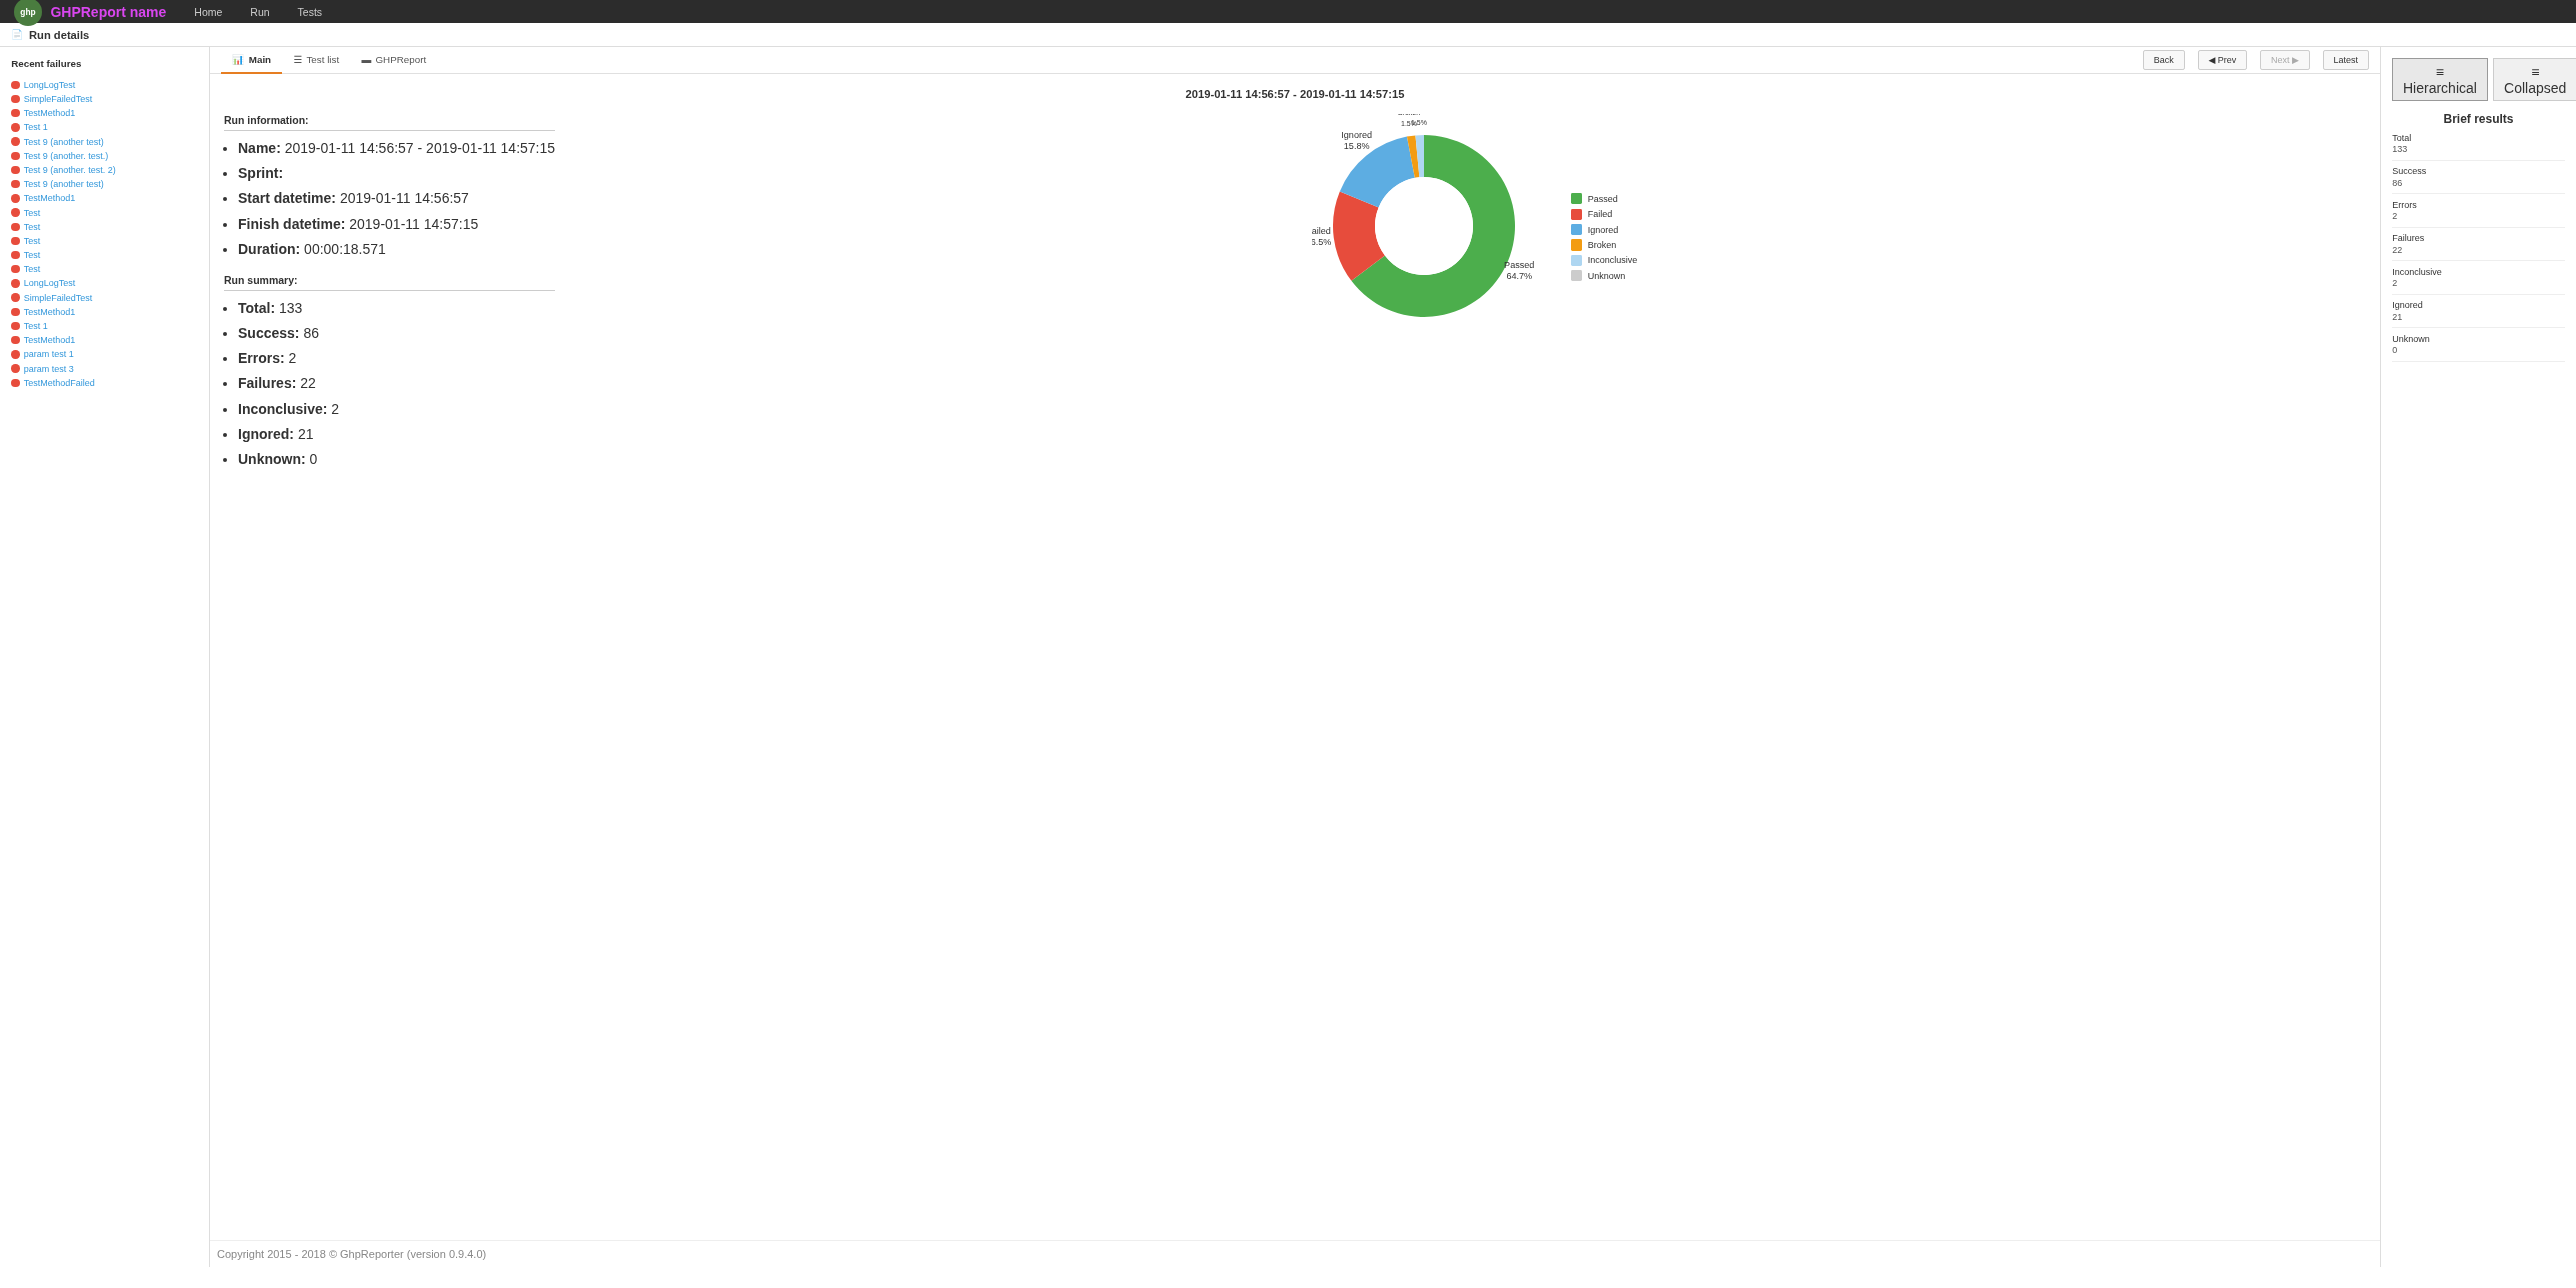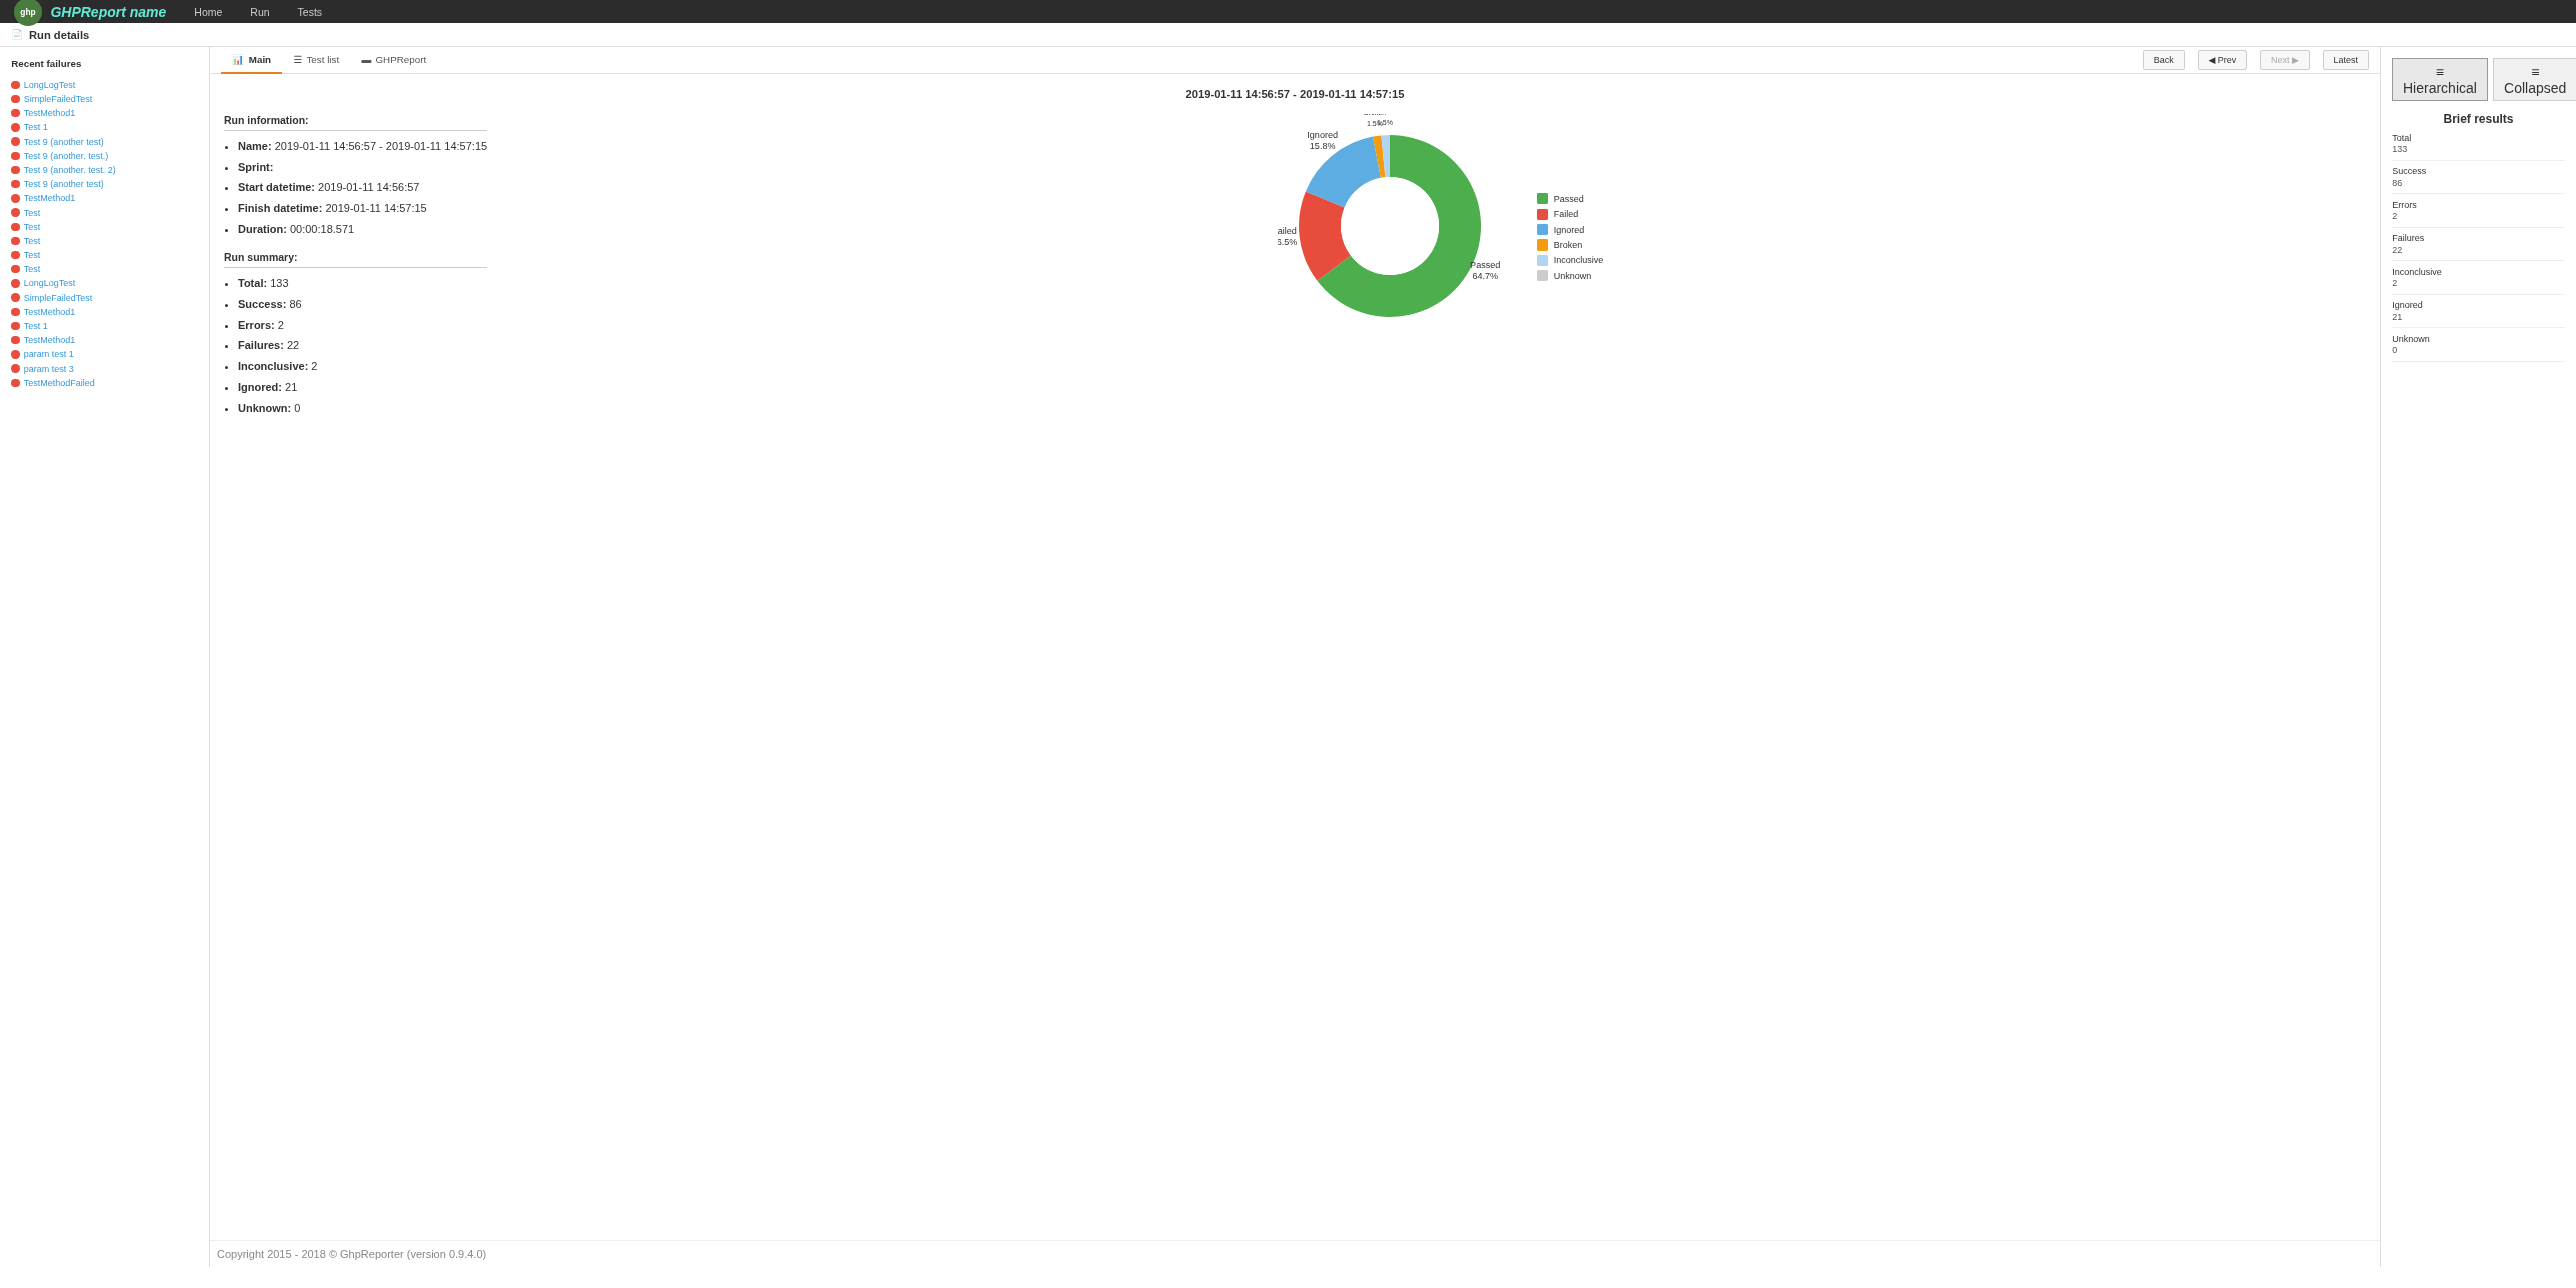--- a/index.html
+++ b/index.html
@@ -28,22 +28,21 @@
       align-items: center;
       justify-content: center;
       color: #fff;
       font-weight: bold;
       font-size: 8.4px;
       margin-right: 8.4px;
     }
     .header-title {
       font-size: 14px;
       font-weight: bold;
-      color: #5eead4;
-      font-style: italic;
+      color: #d946ef;
     }
     .header-nav {
       display: flex;
       gap: 28px;
     }
     .header-nav a {
       color: #ccc;
       text-decoration: none;
       font-size: 10.5px;
       padding: 2.8px 0;
@@ -178,21 +177,21 @@
       border-bottom: 0.7px solid #ccc;
       padding-bottom: 4.2px;
       margin-bottom: 7px;
     }
     .info-list {
       list-style: disc;
       padding-left: 14px;
     }
     .info-list li {
       margin-bottom: 4.2px;
-      font-size: 11px;
+      font-size: 14px;
       line-height: 1.5;
     }
     .info-list li strong { font-weight: bold; }
 
     
     .chart-legend {
       display: flex;
       flex-direction: column;
       gap: 4.2px;
       margin-left: 14px;

